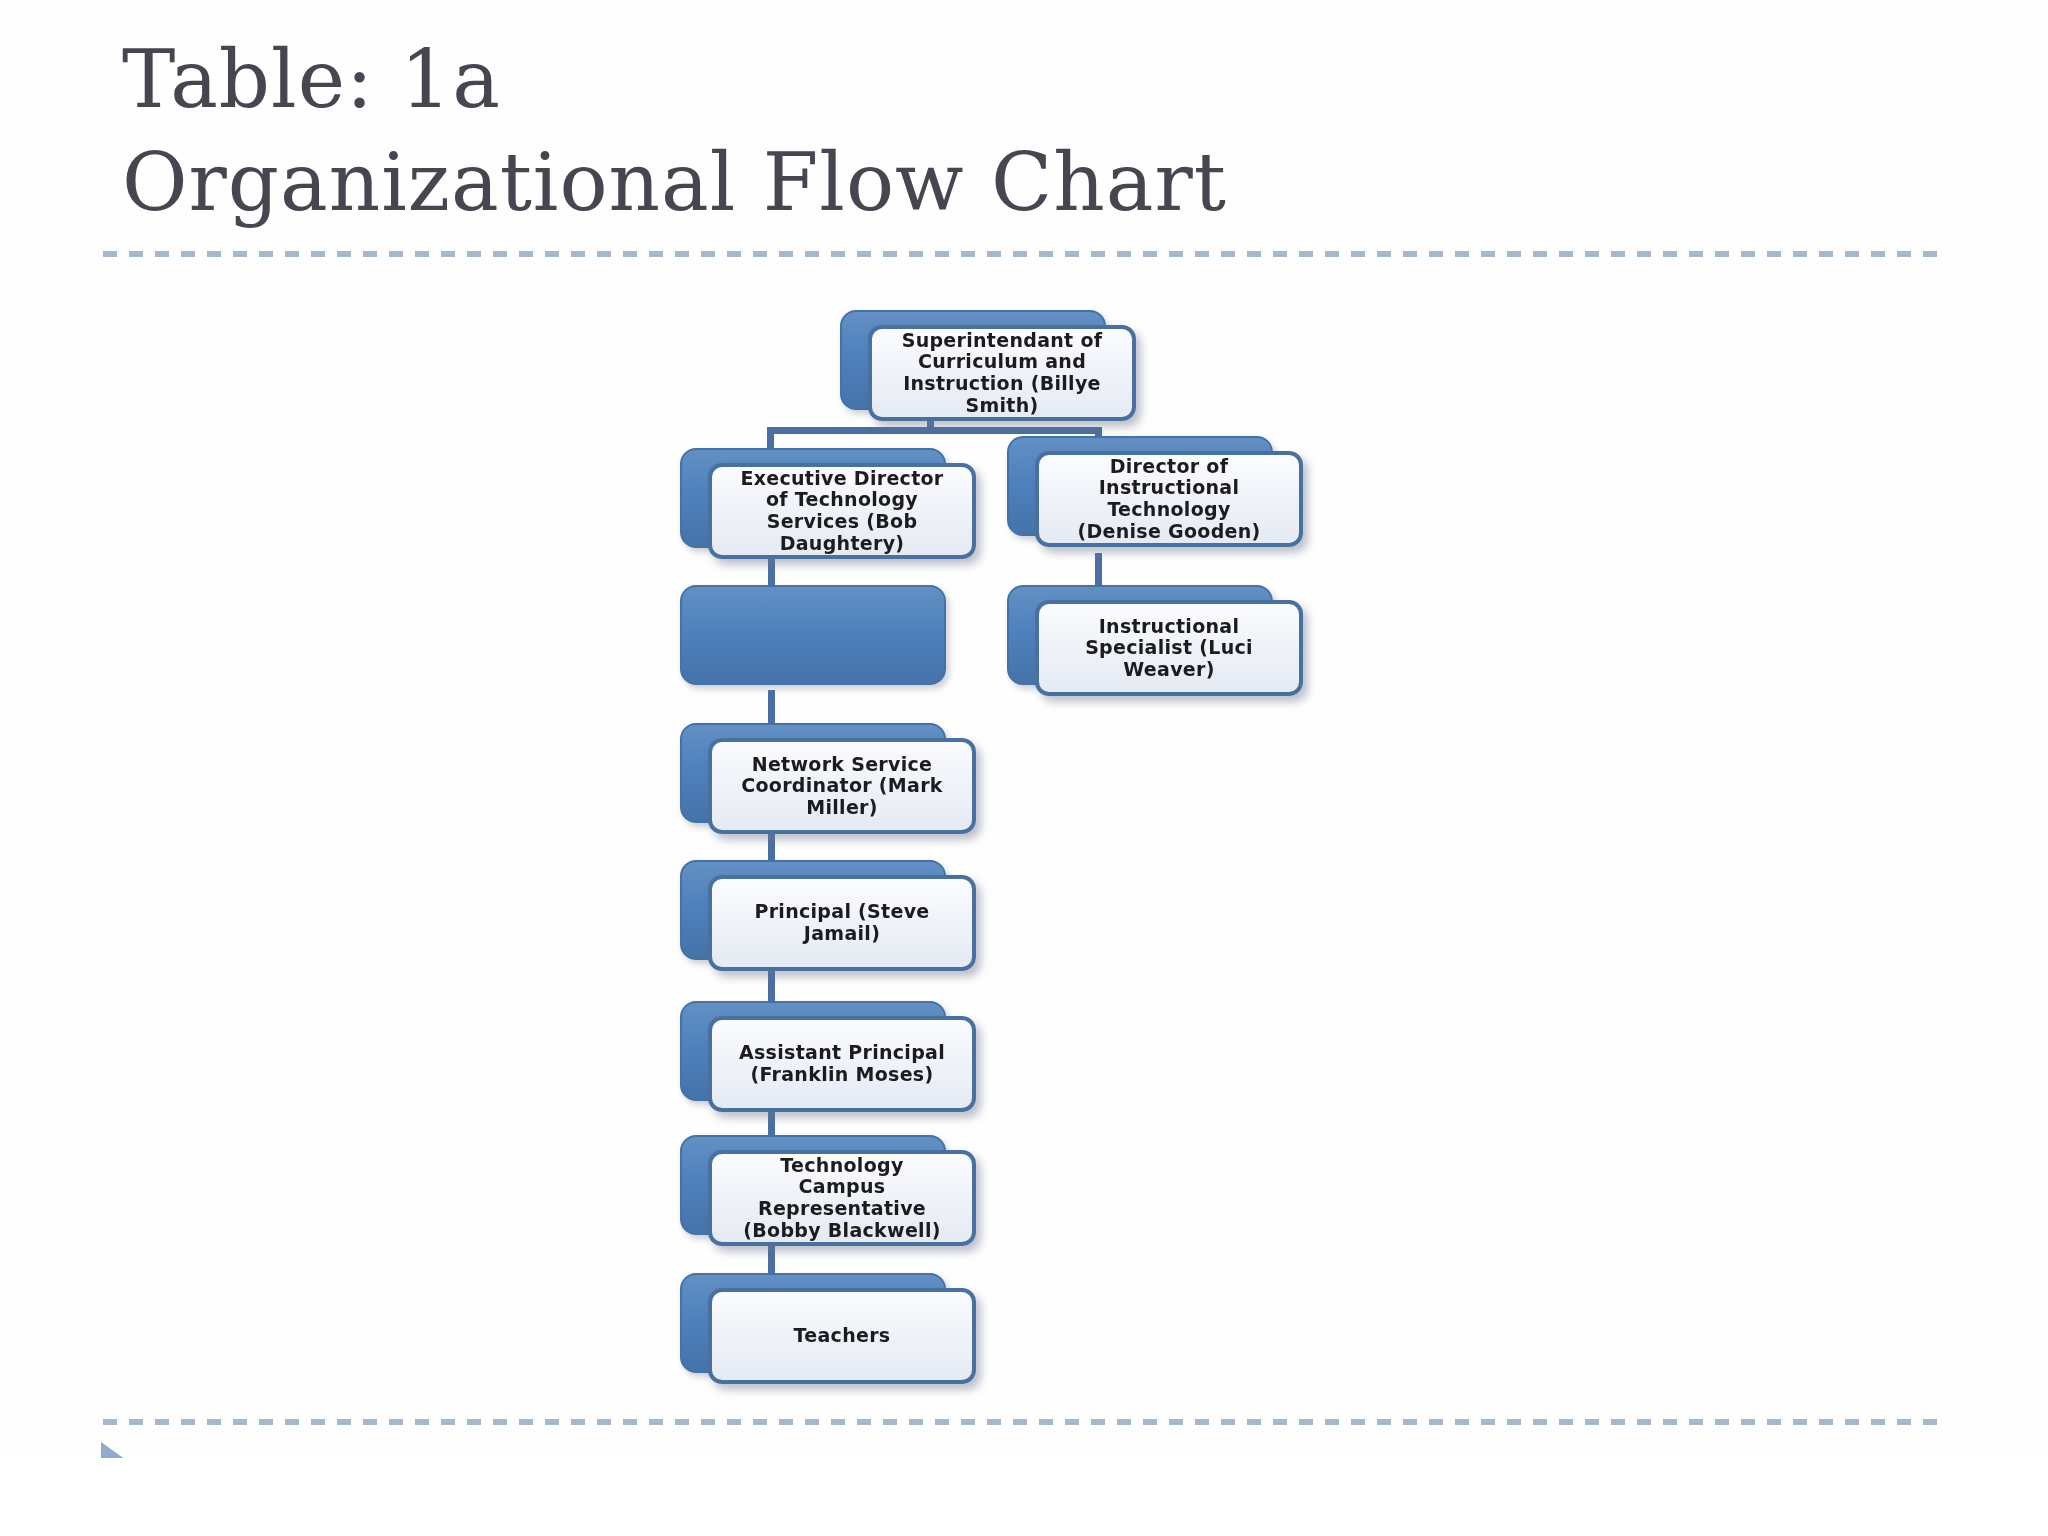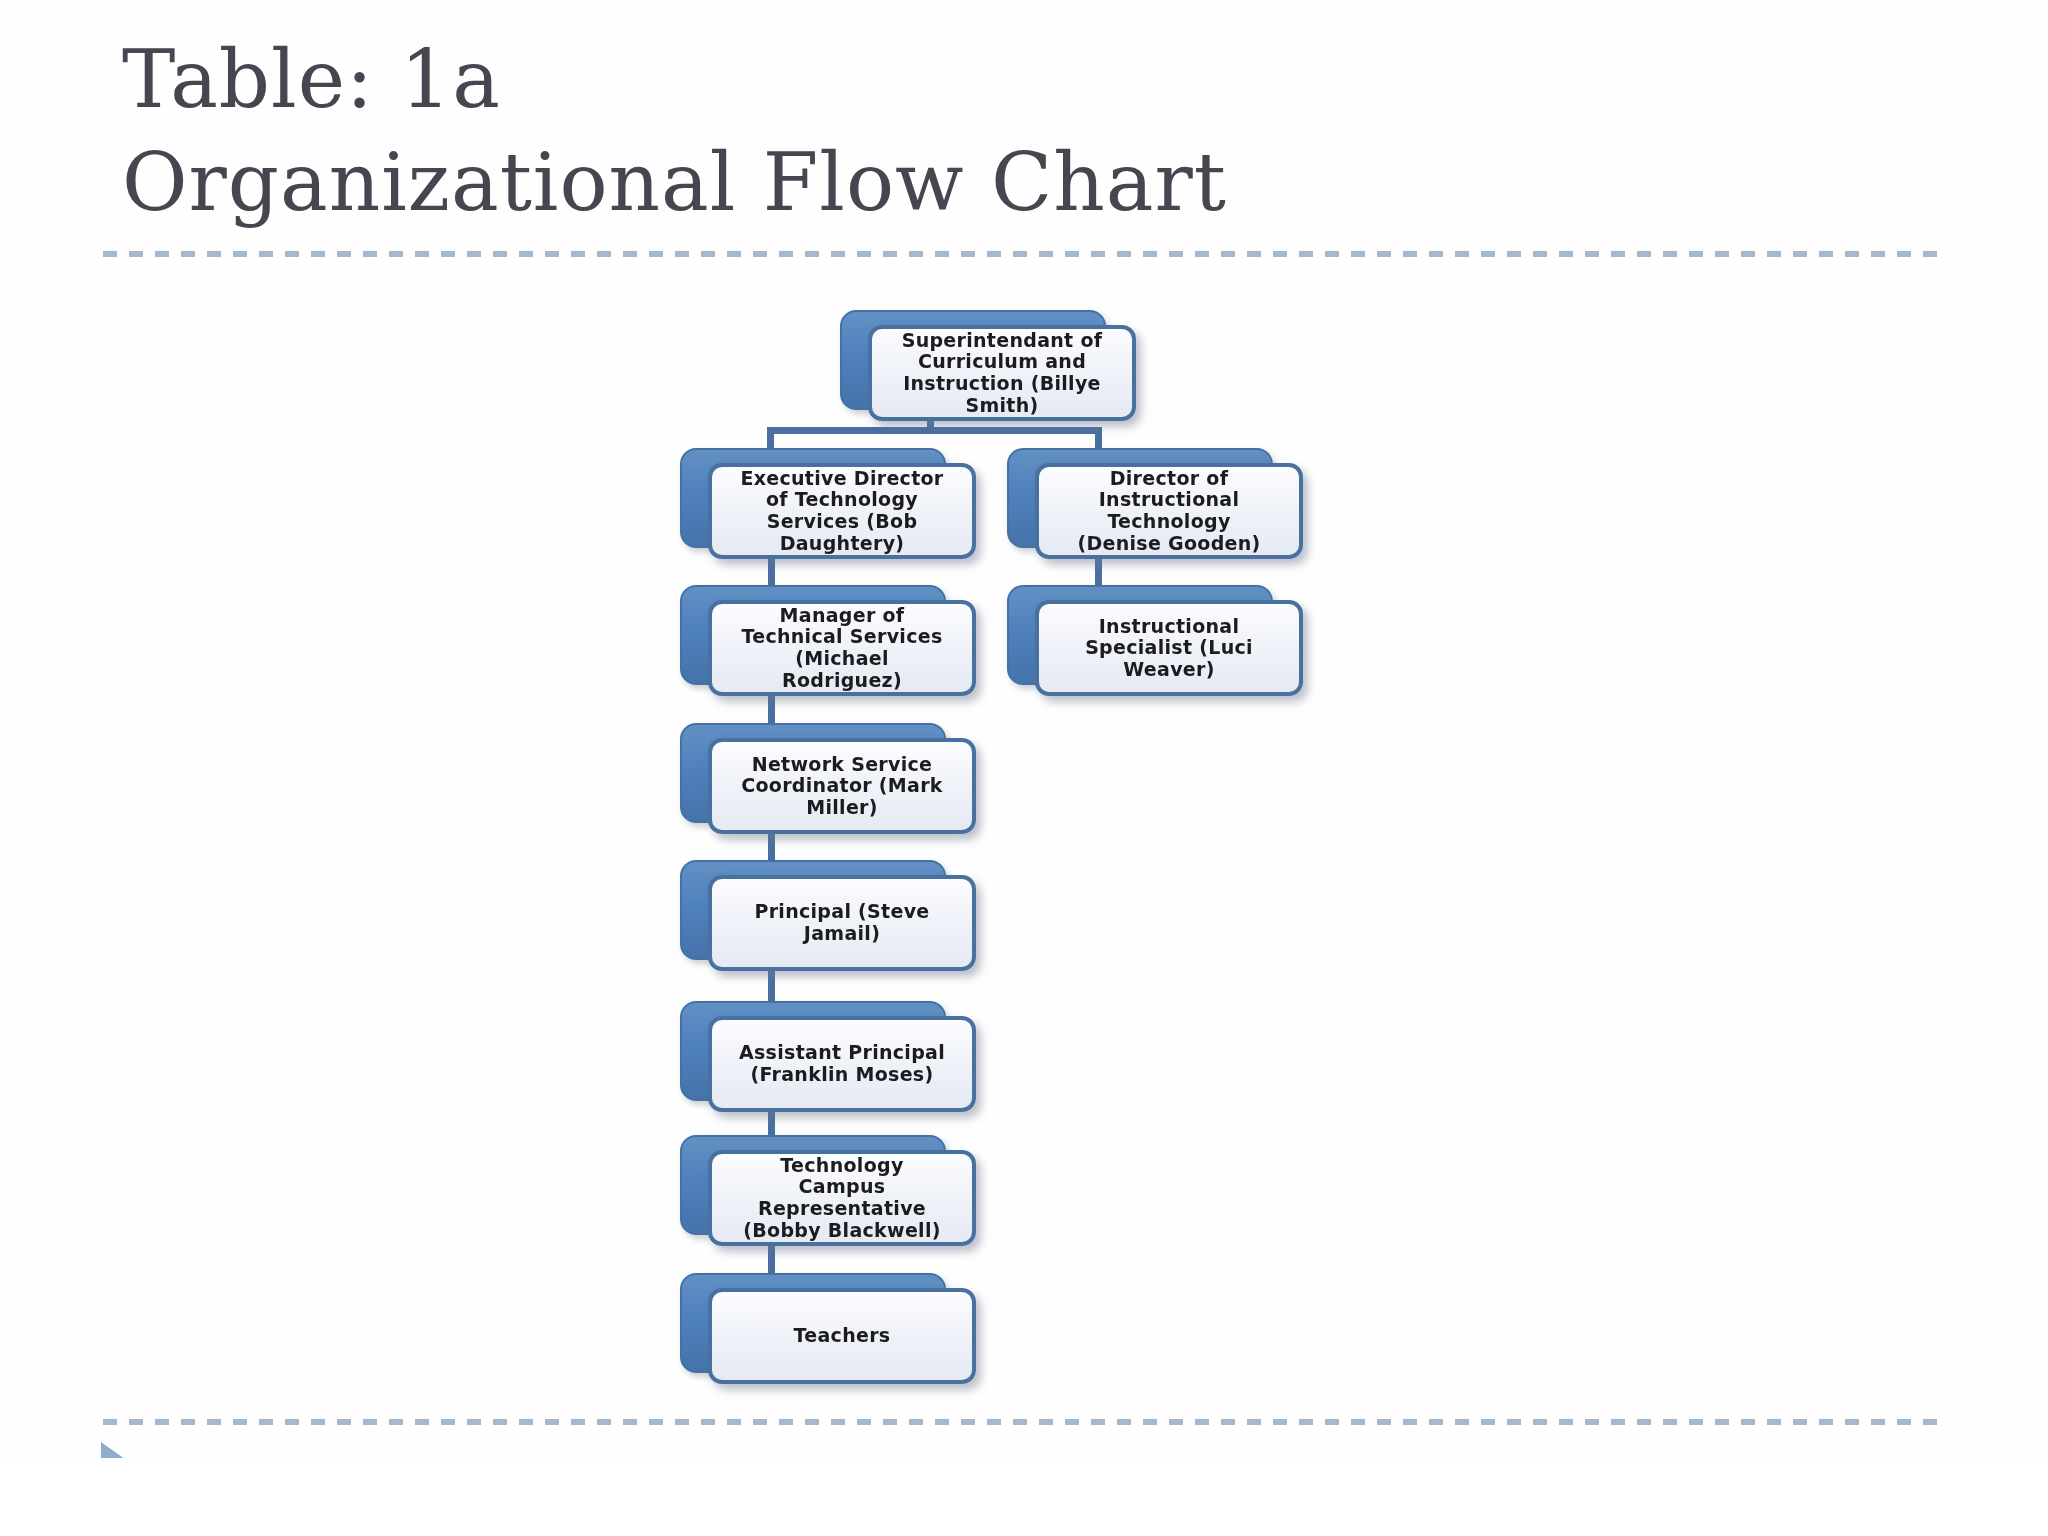--- a/index.html
+++ b/index.html
@@ -51,21 +51,21 @@
     text-align:center;
   }
   .node .label{
     font-weight:bold;font-size:19px;line-height:1.14;
     color:#1c1c1e;letter-spacing:.3px;
     white-space:pre-line;
   }
   
   #n0{left:800px;top:310px;}
   #n1{left:640px;top:448px;}
-  #n2{left:967px;top:448px;}
+  #n2{left:967px;top:436px;}
   #n3{left:640px;top:585px;}
   #n4{left:967px;top:585px;}
   #n5{left:640px;top:723px;}
   #n6{left:640px;top:860px;}
   #n7{left:640px;top:1001px;}
   #n8{left:640px;top:1135px;}
   #n9{left:640px;top:1273px;}
   
   .edge{position:absolute;background:#4a6fa0;}
   #e-top   {left:927px;top:416px;width:7px;height:18px;}
@@ -128,26 +128,20 @@
       <div class="back"></div>
       <div class="front">
         <span class="label">Director of
 Instructional
 Technology
 (Denise Gooden)</span>
       </div>
     </div>
     <div class="node" id="n3">
       <div class="back"></div>
-      <div class="front">
-        <span class="label">Manager of
-Technical Services
-(Michael
-Rodriguez)</span>
-      </div>
     </div>
     <div class="node" id="n4">
       <div class="back"></div>
       <div class="front">
         <span class="label">Instructional
 Specialist (Luci
 Weaver)</span>
       </div>
     </div>
     <div class="node" id="n5">

